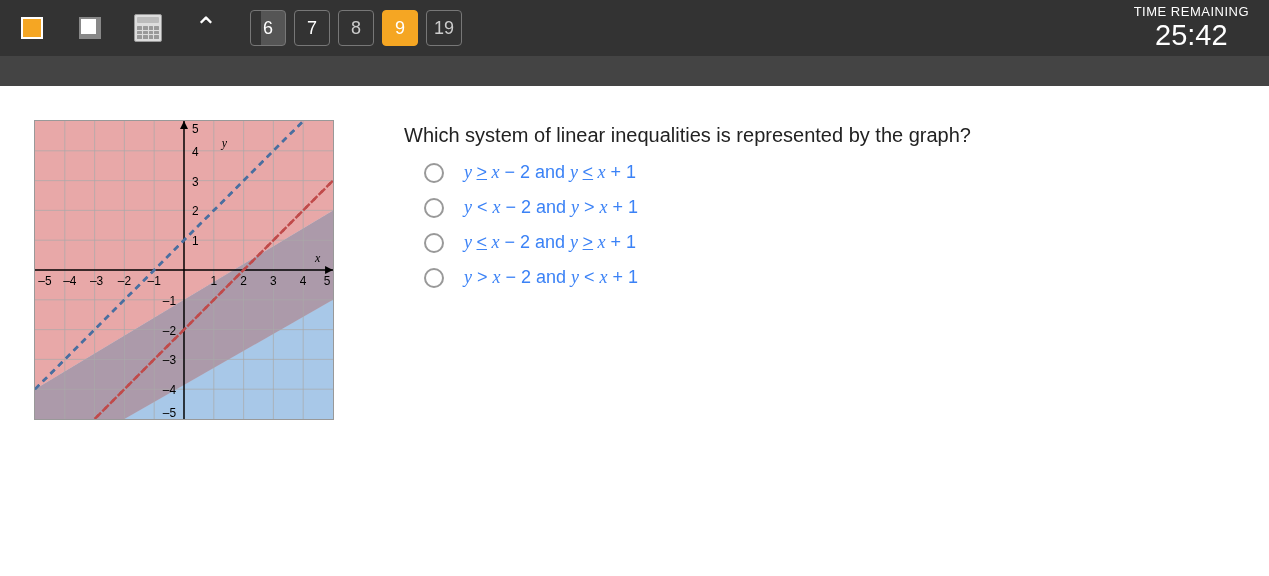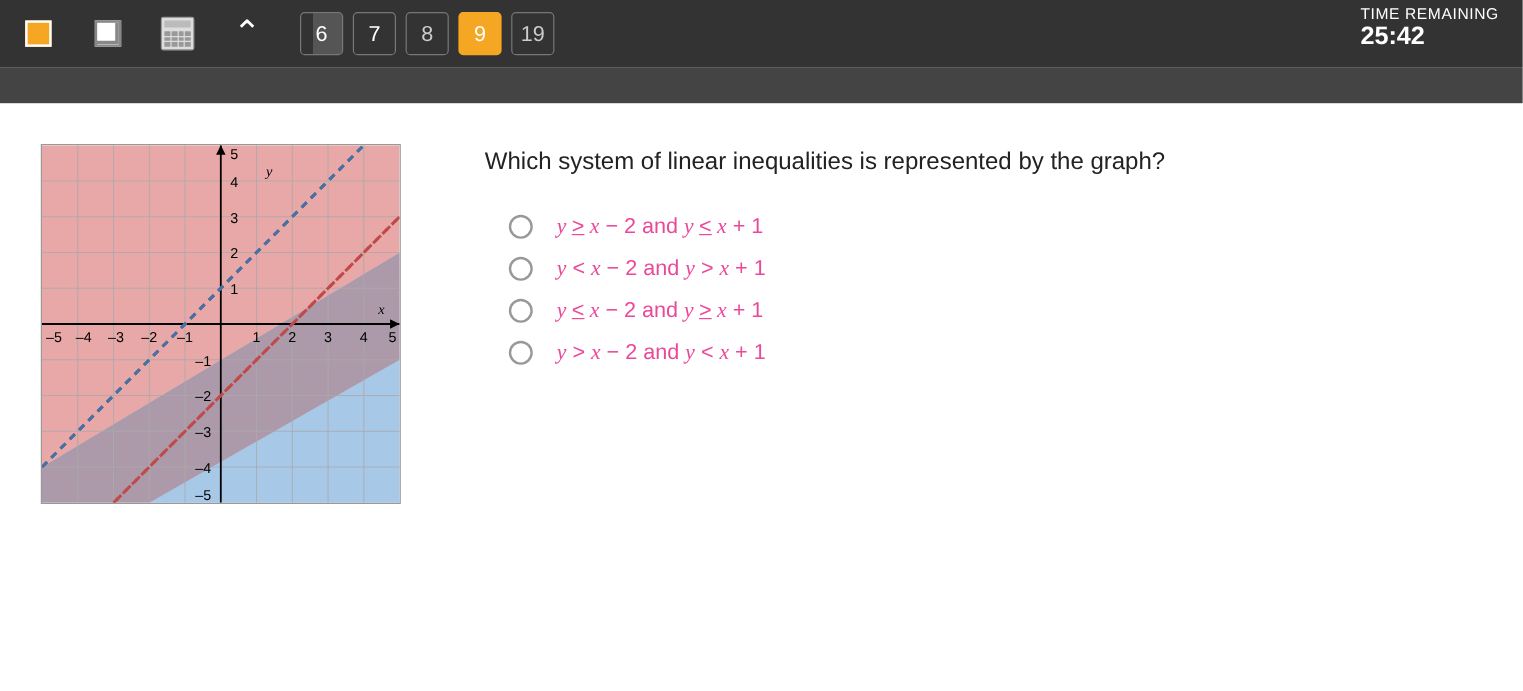--- a/index.html
+++ b/index.html
@@ -11,32 +11,32 @@
 .calc{width:28px;height:28px;background:#ddd;border:1px solid #999;border-radius:2px;display:grid;grid-template-rows:40% 60%}
 .calc-top{background:#bbb;margin:2px;border-radius:1px}
 .calc-bot{display:grid;grid-template-columns:repeat(4,1fr);gap:1px;padding:1px 2px 2px}
 .calc-bot span{background:#999;border-radius:0.5px}
 .arrow-up{color:#fff;font-size:28px;line-height:1}
 .navnums{display:flex;gap:8px;margin-left:6px}
 .navnum{width:36px;height:36px;border:1px solid #777;border-radius:4px;display:flex;align-items:center;justify-content:center;font-size:18px;color:#ccc;cursor:pointer;background:#333}
 .navnum.partial{background:linear-gradient(90deg,#333 30%,#555 30%);color:#fff}
 .navnum.active{background:#f5a623;color:#fff;border-color:#f5a623}
 .navnum.light{color:#fff}
-.timer{position:absolute;right:20px;top:4px;color:#fff;text-align:left}
+.timer{position:absolute;right:20px;top:4px;color:#fff;text-align:center}
 .timer-label{font-size:13px;letter-spacing:0.5px}
-.timer-value{font-size:21px;font-weight:bold}
+.timer-value{font-size:29px;font-weight:normal}
 .dark-strip{background:#444;height:30px}
 .content{display:flex;padding:30px 24px;gap:40px}
 .left{flex:0 0 340px}
 .right{flex:1;padding-top:4px}
-.question{font-size:20px;color:#222;line-height:1.5;margin-bottom:28px}
+.question{font-size:20px;color:#222;line-height:1.5;margin-bottom:12px}
 .options{display:flex;flex-direction:column;gap:14px;padding-left:20px}
 .option{display:flex;align-items:center;gap:20px;cursor:pointer}
 .radio{width:20px;height:20px;border:2px solid #999;border-radius:50%;flex-shrink:0}
-.option-text{font-size:18px;color:#ec4899}
+.option-text{font-size:18px;color:#3b82f6}
 .option-text i{font-style:italic;font-family:'Times New Roman',serif}
 .u{text-decoration:underline;text-decoration-skip-ink:none}
 .graph{width:300px;height:300px;border:1px solid #999;position:relative;margin-left:10px;margin-top:4px}
 .graph svg{width:100%;height:100%;display:block}
 </style>
 </head>
 <body>
 
 <div class="topbar">
   <div class="tb-icon">

